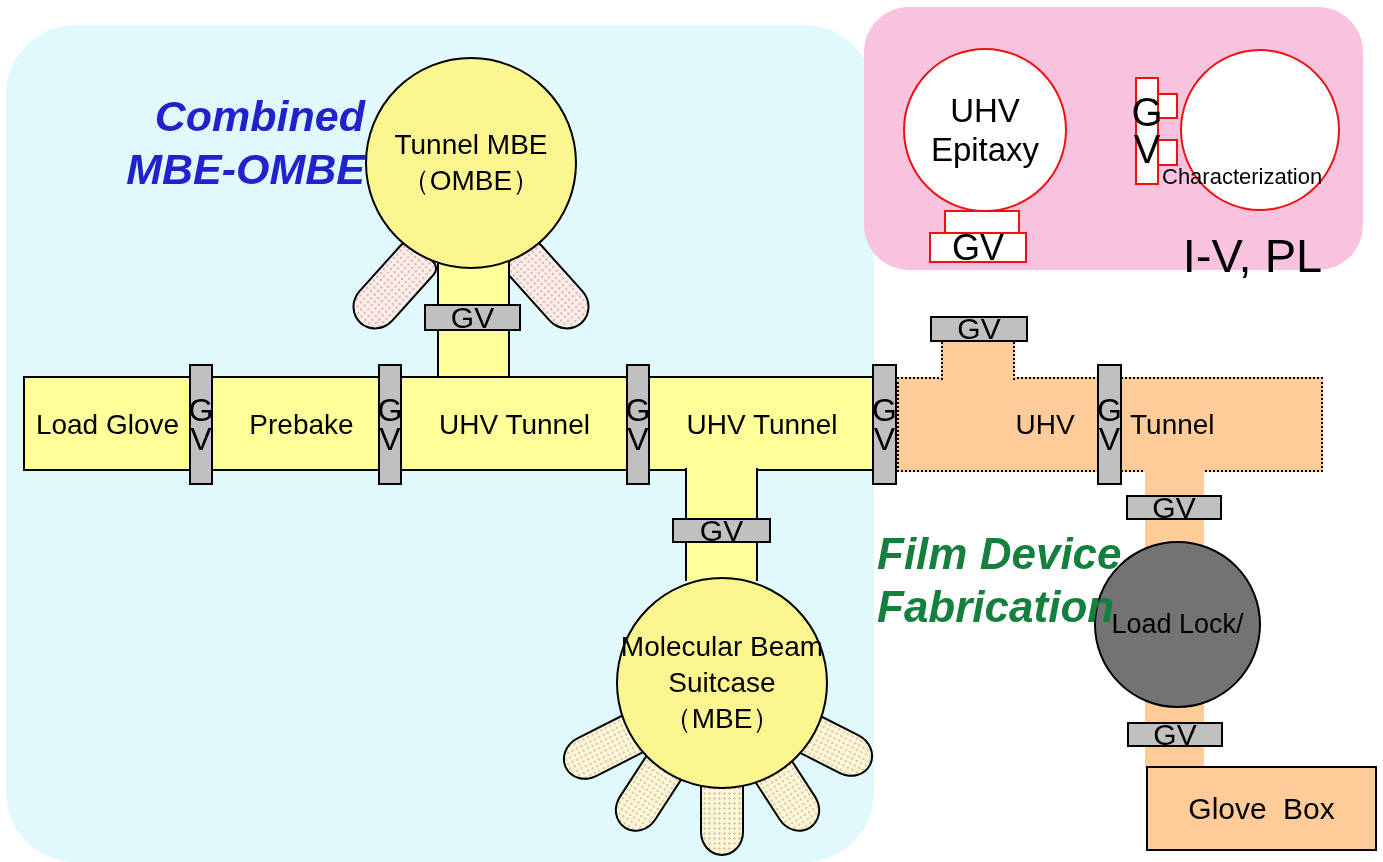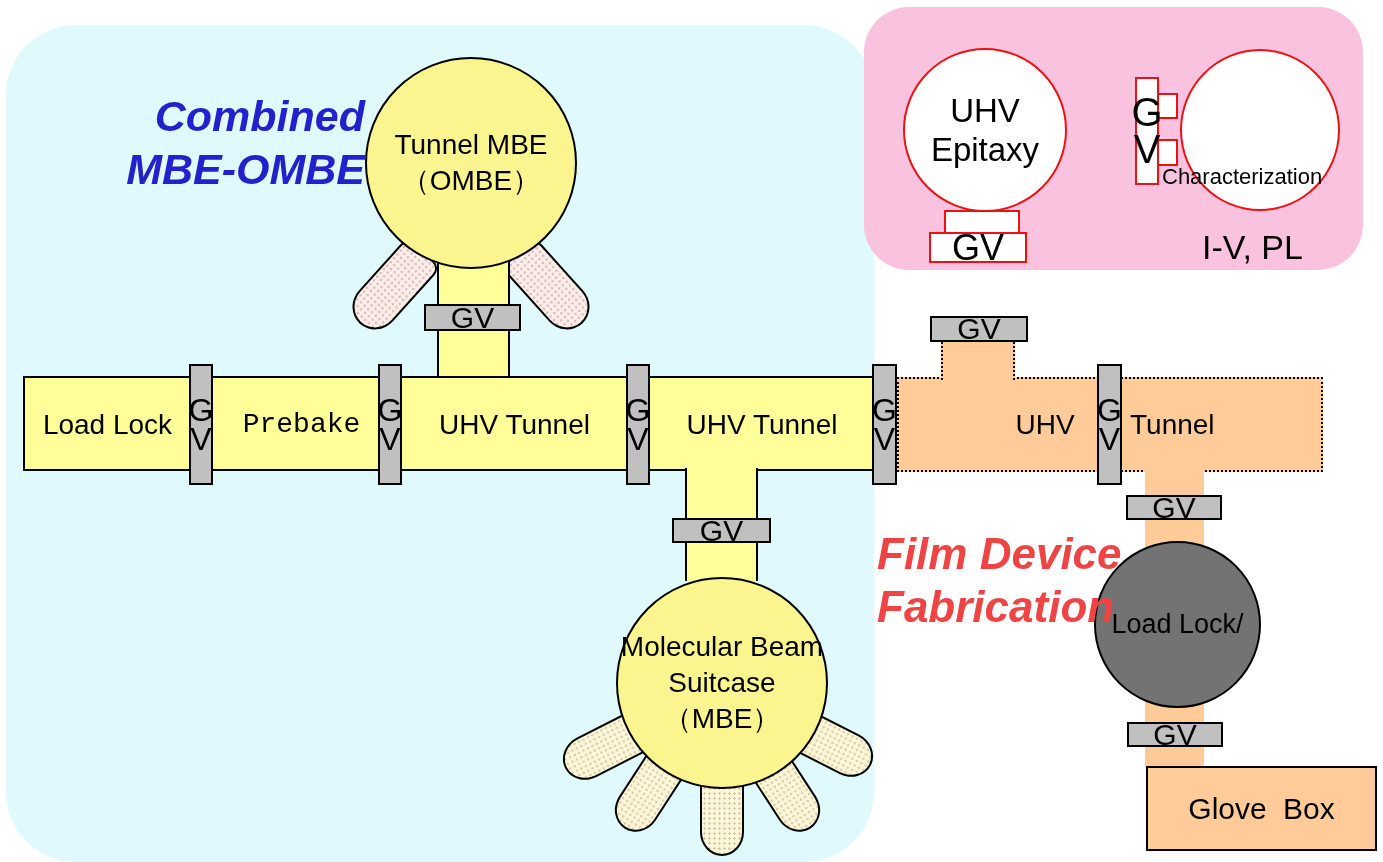--- a/index.html
+++ b/index.html
@@ -31,21 +31,21 @@
           align-items:center;justify-content:center;}
   
   .tube{border:2px solid #000;box-sizing:border-box;border-radius:10px 10px 50% 50% / 10px 10px 24px 24px;
         background-color:#FDF7D8;background-image:radial-gradient(#d9c9a8 1px, transparent 1.2px);
         background-size:5px 5px;z-index:1;}
   .tube.pinkish{background-color:#FBEDEA;background-image:radial-gradient(#dcb9b2 1px, transparent 1.2px);}
   
   .label{font-size:28px;text-align:center;}
   .heading{font-weight:bold;font-style:italic;text-align:right;}
   .blue{color:#2222CC;}
-  .green{color:#ef4444;}
+  .green{color:#15803d;}
   .nowrap{white-space:nowrap;margin-top:47px;}
   .z1{z-index:1}.z2{z-index:2}.z4{z-index:4}.z6{z-index:6}
 </style>
 </head>
 <body>
 
 <div id="canvas">
 
   <div class="abs cyan-panel" style="left:6px;top:25px;width:868px;height:837px;"></div>
   <div class="abs pink-panel" style="left:864px;top:7px;width:499px;height:263px;"></div>
@@ -65,22 +65,22 @@
   <div class="abs pipe-yellow z1" style="left:437px;top:262px;width:73px;height:117px;"></div>
   <div class="abs circle yellow z2" style="left:365px;top:57px;width:212px;height:212px;font-size:28px;line-height:36px;">
     <div>Tunnel MBE</div>
     <div>（OMBE）</div>
   </div>
   <div class="abs hbar" style="left:424px;top:304px;width:97px;height:27px;">
     <span>GV</span>
   </div>
 
   <div class="abs tunnel-yellow z1" style="left:23px;top:376px;width:862px;height:95px;"></div>
-  <div class="abs label" style="left:25px;top:409px;width:165px;z-index:2;">Load Lock</div>
-  <div class="abs label" style="left:213px;top:409px;width:177px;z-index:2;font-family:Liberation Mono, monospace;">Prebake</div>
+  <div class="abs label" style="left:25px;top:409px;width:165px;z-index:2;">Load Glove</div>
+  <div class="abs label" style="left:213px;top:409px;width:177px;z-index:2;">Prebake</div>
   <div class="abs label" style="left:402px;top:409px;width:225px;z-index:2;">UHV Tunnel</div>
   <div class="abs label" style="left:651px;top:409px;width:222px;z-index:2;">UHV Tunnel</div>
 
   <div class="abs vbar" style="left:189px;top:364px;width:24px;height:121px;">
     <span>G</span>
     <span>V</span>
   </div>
   <div class="abs vbar" style="left:378px;top:364px;width:24px;height:121px;">
     <span>G</span>
     <span>V</span>
@@ -149,15 +149,15 @@
 
   <div class="abs circle white-red z1" style="left:1180px;top:49px;width:160px;height:162px;"></div>
   <div class="abs redbox z2" style="left:1156px;top:93px;width:22px;height:26px;"></div>
   <div class="abs redbox z2" style="left:1156px;top:139px;width:22px;height:27px;"></div>
   <div class="abs redbox" style="left:1135px;top:77px;width:24px;height:108px;flex-direction:column;font-size:40px;
               line-height:0.92;z-index:3;overflow:visible;">
     <span>G</span>
     <span>V</span>
   </div>
   <div class="abs nowrap z4" style="left:1162px;top:117px;font-size:22px;">Characterization</div>
-  <div class="abs z2" style="left:1160px;top:228px;width:185px;text-align:center;font-size:34px;">I-V, PL</div>
+  <div class="abs z2" style="left:1160px;top:228px;width:185px;text-align:center;font-size:47px;">I-V, PL</div>
 
 </div>
 
 </body></html>

